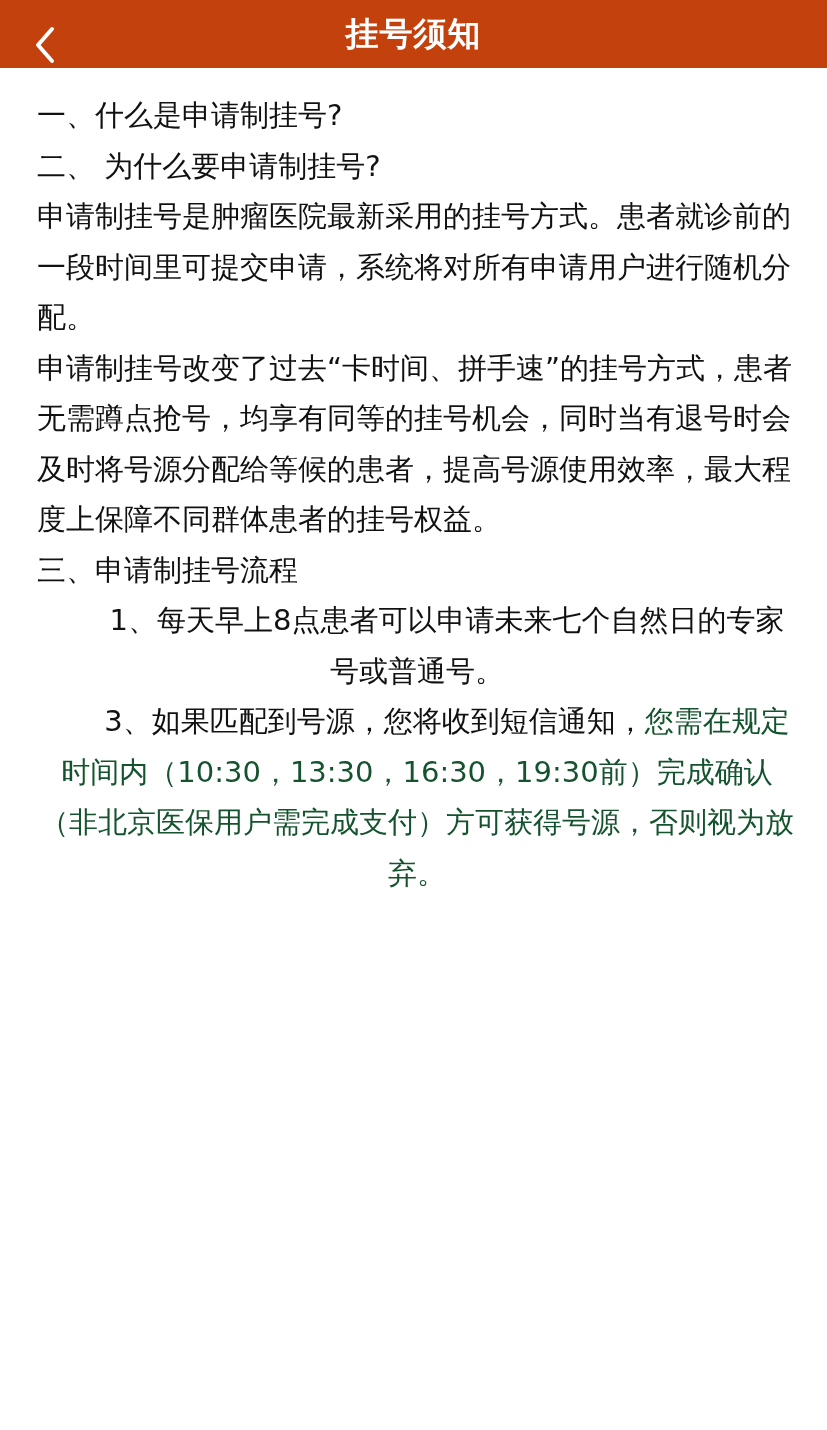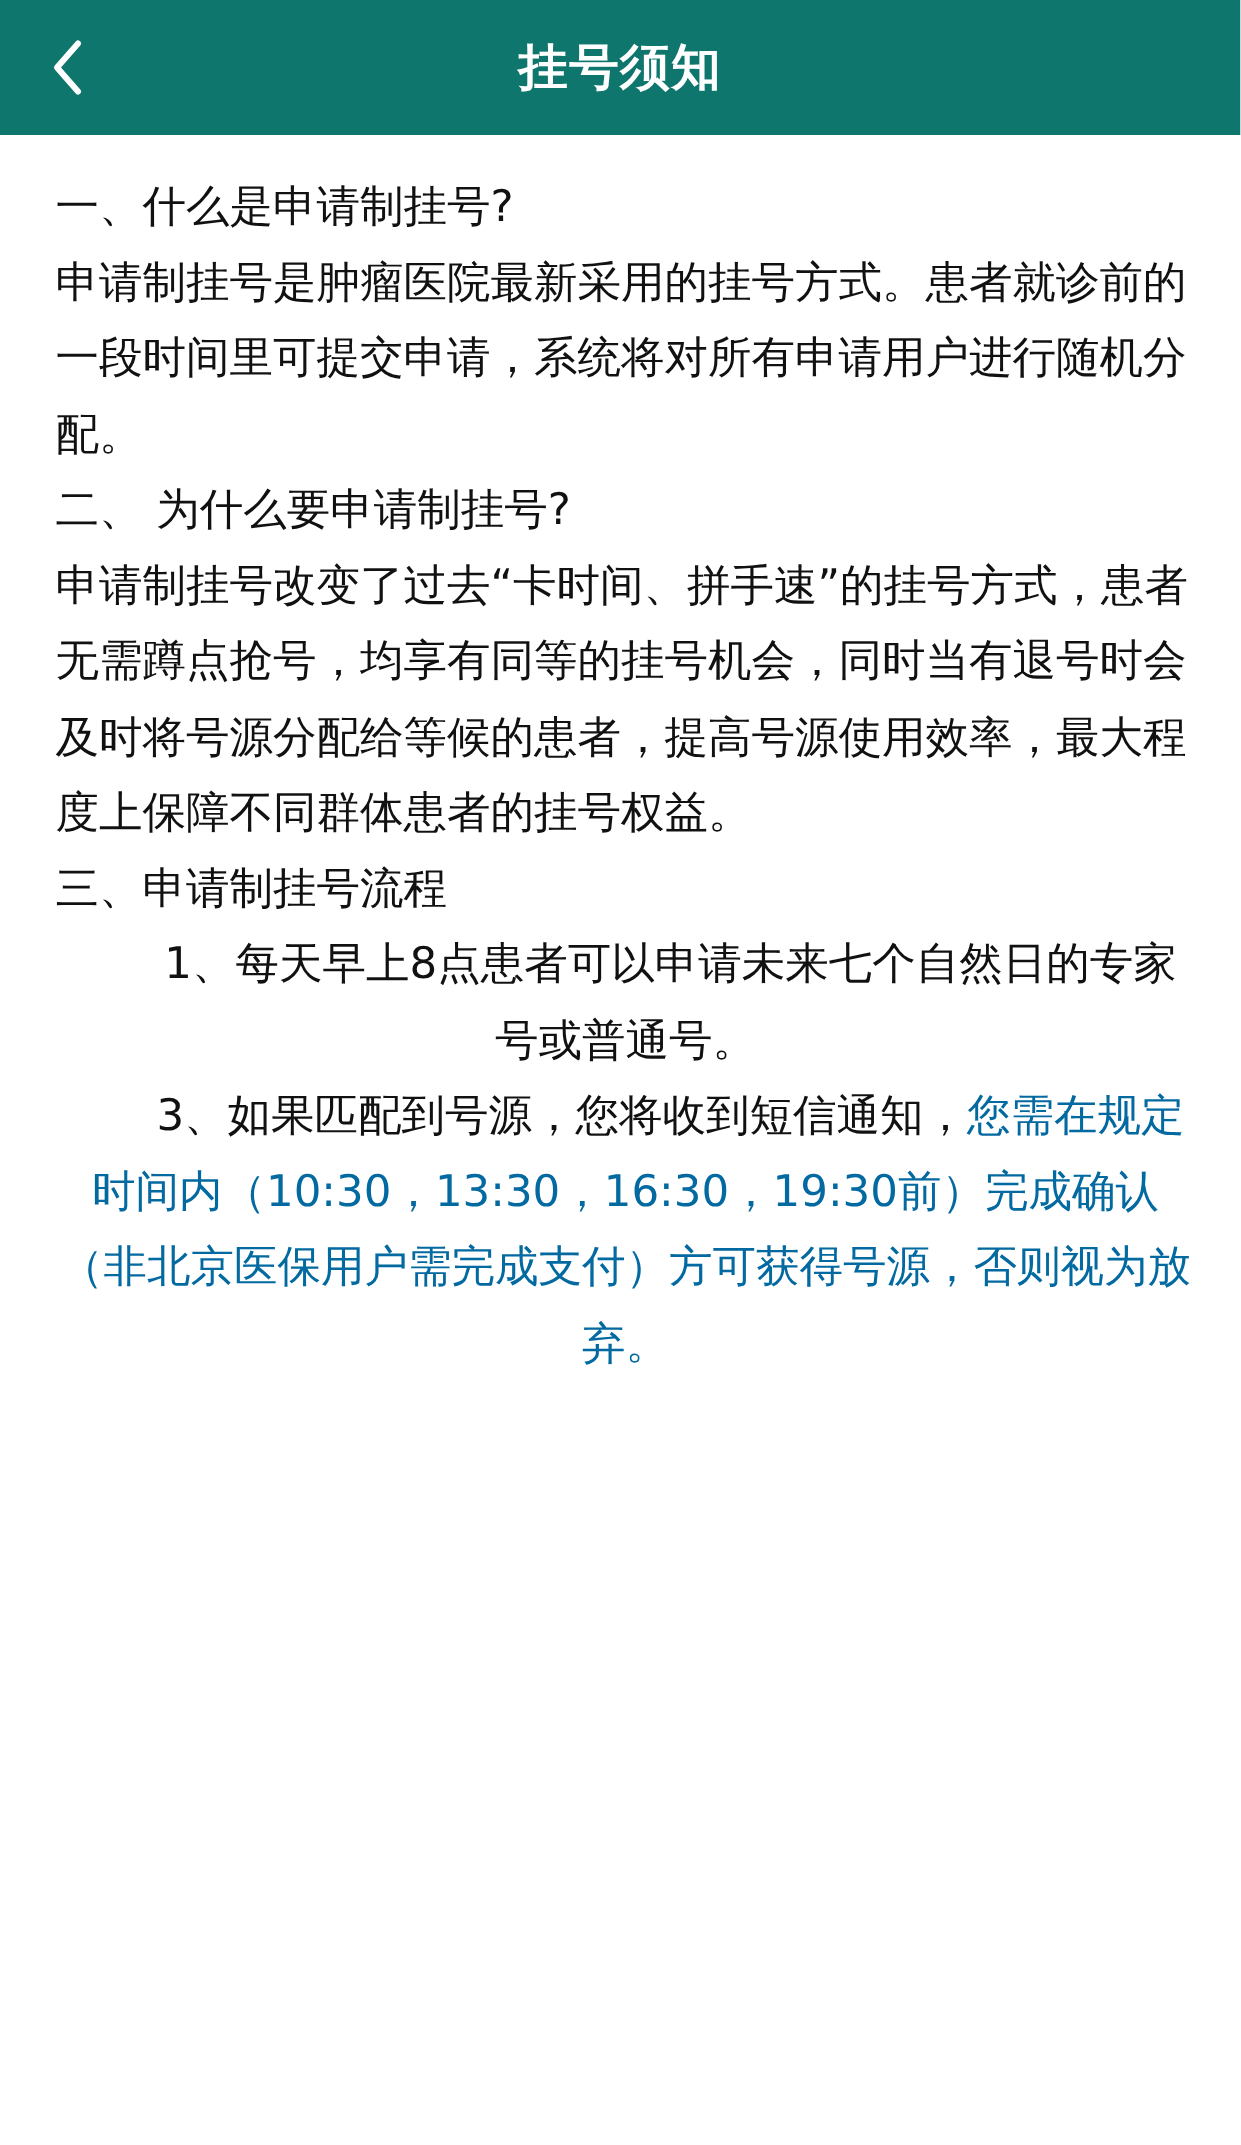--- a/index.html
+++ b/index.html
@@ -10,22 +10,22 @@
   body {
     width: 827px;
     height: 1430px;
     overflow: hidden;
     font-family: "DejaVu Sans", "Liberation Sans", sans-serif;
     color: #111111;
   }
   .header {
     position: relative;
     width: 827px;
-    height: 90px;
-    background: #0f766e;
+    height: 68px;
+    background: #c2410c;
     display: flex;
     align-items: center;
     justify-content: center;
   }
   .back-btn {
     position: absolute;
     left: 22px;
     top: 22px;
     width: 46px;
     height: 46px;
@@ -52,41 +52,41 @@
     font-size: 29px;
     line-height: 50.5px;
     margin: 0;
     word-break: break-all;
   }
   .indent {
     text-indent: 60px;
     text-align: center;
   }
   .red {
-    color: #0369a1;
+    color: #14532d;
   }
 </style>
 </head>
 <body>
 
 <div class="header">
   <div class="back-btn">
     <svg width="26" height="40" viewBox="0 0 26 40">
       <polyline points="20,4 6,20 20,36" fill="none" stroke="#ffffff" stroke-width="4" stroke-linecap="round" stroke-linejoin="round"></polyline>
     </svg>
   </div>
   <div class="header-title">挂号须知</div>
 </div>
 
 <div class="content">
   <div class="content-inner">
     <p class="line-block">一、什么是申请制挂号?</p>
+    <p class="line-block">二、 为什么要申请制挂号?</p>
+
     <p class="line-block">申请制挂号是肿瘤医院最新采用的挂号方式。患者就诊前的一段时间里可提交申请，系统将对所有申请用户进行随机分配。</p>
-
-    <p class="line-block">二、 为什么要申请制挂号?</p>
     <p class="line-block">申请制挂号改变了过去“卡时间、拼手速”的挂号方式，患者无需蹲点抢号，均享有同等的挂号机会，同时当有退号时会及时将号源分配给等候的患者，提高号源使用效率，最大程度上保障不同群体患者的挂号权益。</p>
 
     <p class="line-block">三、申请制挂号流程</p>
 
     <p class="line-block indent">1、每天早上8点患者可以申请未来七个自然日的专家号或普通号。</p>
     <p class="line-block indent"><span>3、如果匹配到号源，您将收到短信通知，</span><span class="red">您需在规定时间内（10:30，13:30，16:30，19:30前）完成确认（非北京医保用户需完成支付）方可获得号源，否则视为放弃。</span></p>
   </div>
 </div>
 
 </body></html>

